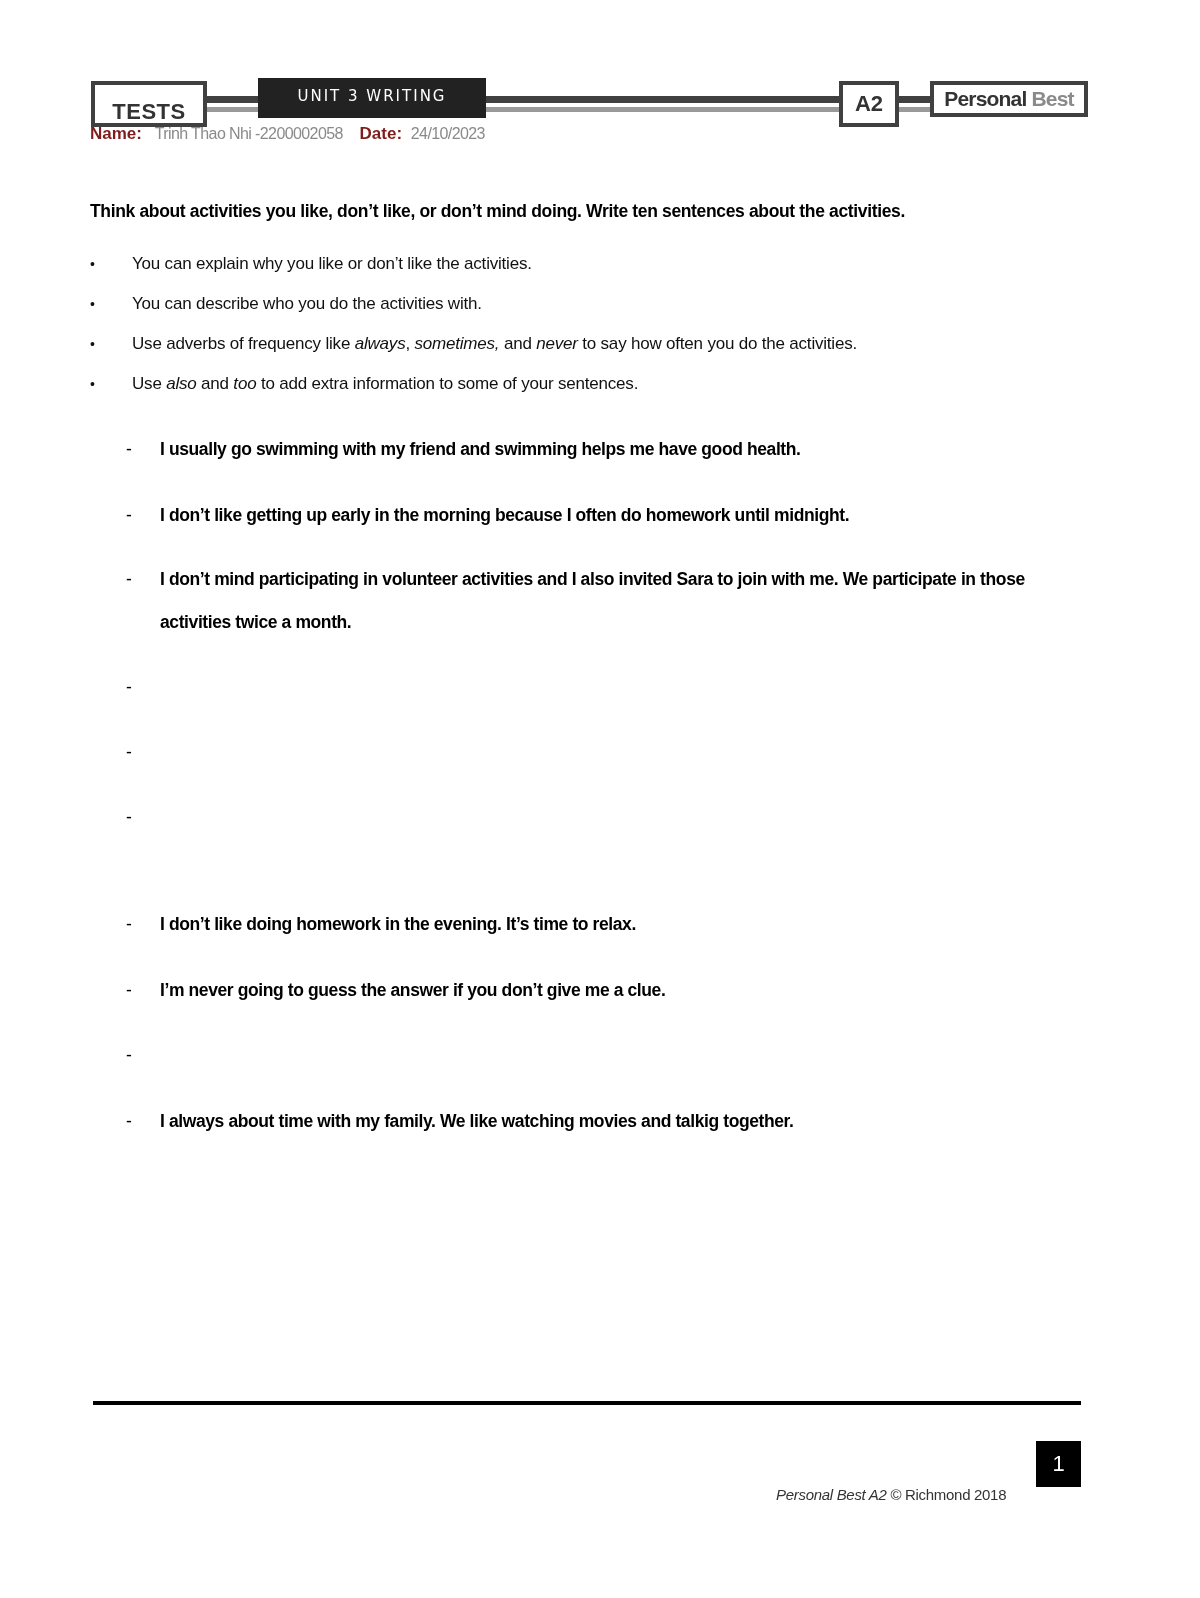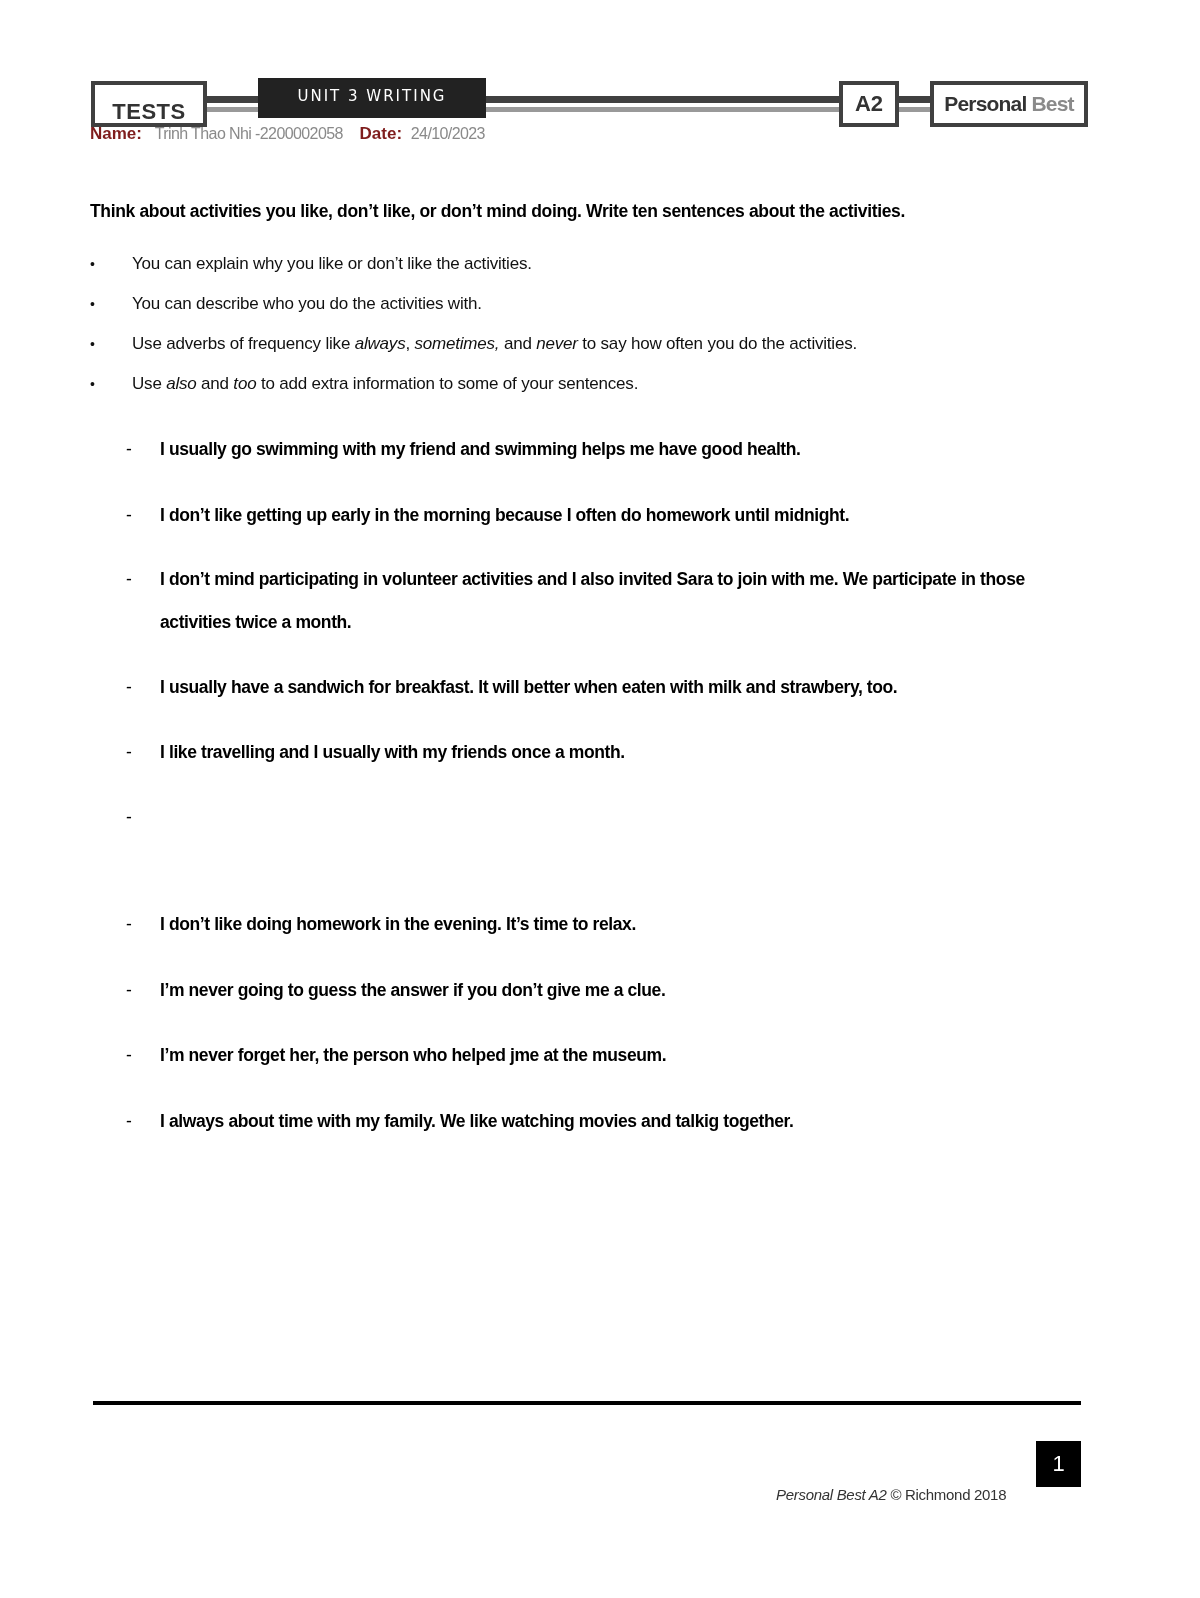--- a/index.html
+++ b/index.html
@@ -26,21 +26,21 @@
       font-family: "DejaVu Sans", sans-serif; font-size: 15px; letter-spacing: 2px;
       padding-bottom: 4px;
     }
     .level-box {
       position: absolute; left: 839px; top: 81px; width: 60px; height: 46px;
       border: 4px solid #404040; background: #fff;
       display: flex; align-items: center; justify-content: center;
       font-family: "Liberation Sans", sans-serif; font-weight: bold; font-size: 22px; color: #333;
     }
     .brand-box {
-      position: absolute; left: 930px; top: 81px; width: 158px; height: 46px;
+      position: absolute; left: 930px; top: 81px; width: 158px; height: 36px;
       border: 4px solid #404040; background: #fff;
       display: flex; align-items: center; justify-content: center;
       font-family: "Liberation Sans", sans-serif; font-weight: bold; font-size: 21px;
       letter-spacing: -0.8px;
     }
     .brand-a { color: #333; }
     .brand-b { color: #8a8a8a; margin-left: 5px; }
 
     .name-line {
       position: absolute; left: 90px; top: 124px; font-size: 17px; white-space: nowrap;
@@ -127,40 +127,37 @@
   <div class="answer" style="height:64px;">
     <span class="dash">-</span>
     <span class="txt">I don’t like getting up early in the morning because I often do homework until midnight.</span>
   </div>
   <div class="answer" style="height:108px;">
     <span class="dash">-</span>
     <span class="txt">I don’t mind participating in volunteer activities and I also invited Sara to join with me. We participate in those activities twice a month.</span>
   </div>
   <div class="answer" style="height:65px;">
     <span class="dash">-</span>
-    <span class="txt">I usually have a sandwich for breakfast. It will better when eaten with milk and strawbery, too.</span>
   </div>
   <div class="answer" style="height:65px;">
     <span class="dash">-</span>
-    <span class="txt">I like travelling and I usually with my friends once a month.</span>
   </div>
   <div class="answer" style="height:107px;">
     <span class="dash">-</span>
   </div>
   <div class="answer" style="height:66px;">
     <span class="dash">-</span>
     <span class="txt">I don’t like doing homework in the evening. It’s time to relax.</span>
   </div>
   <div class="answer" style="height:65px;">
     <span class="dash">-</span>
     <span class="txt">I’m never going to guess the answer if you don’t give me a clue.</span>
   </div>
   <div class="answer" style="height:66px;">
     <span class="dash">-</span>
-    <span class="txt">I’m never forget her, the person who helped jme at the museum.</span>
   </div>
   <div class="answer" style="height:65px;">
     <span class="dash">-</span>
     <span class="txt">I always about time with my family. We like watching movies and talkig together.</span>
   </div>
 </div>
 
 <div class="footer-rule"></div>
 <div class="page-num">1</div>
 <div class="copyright">

